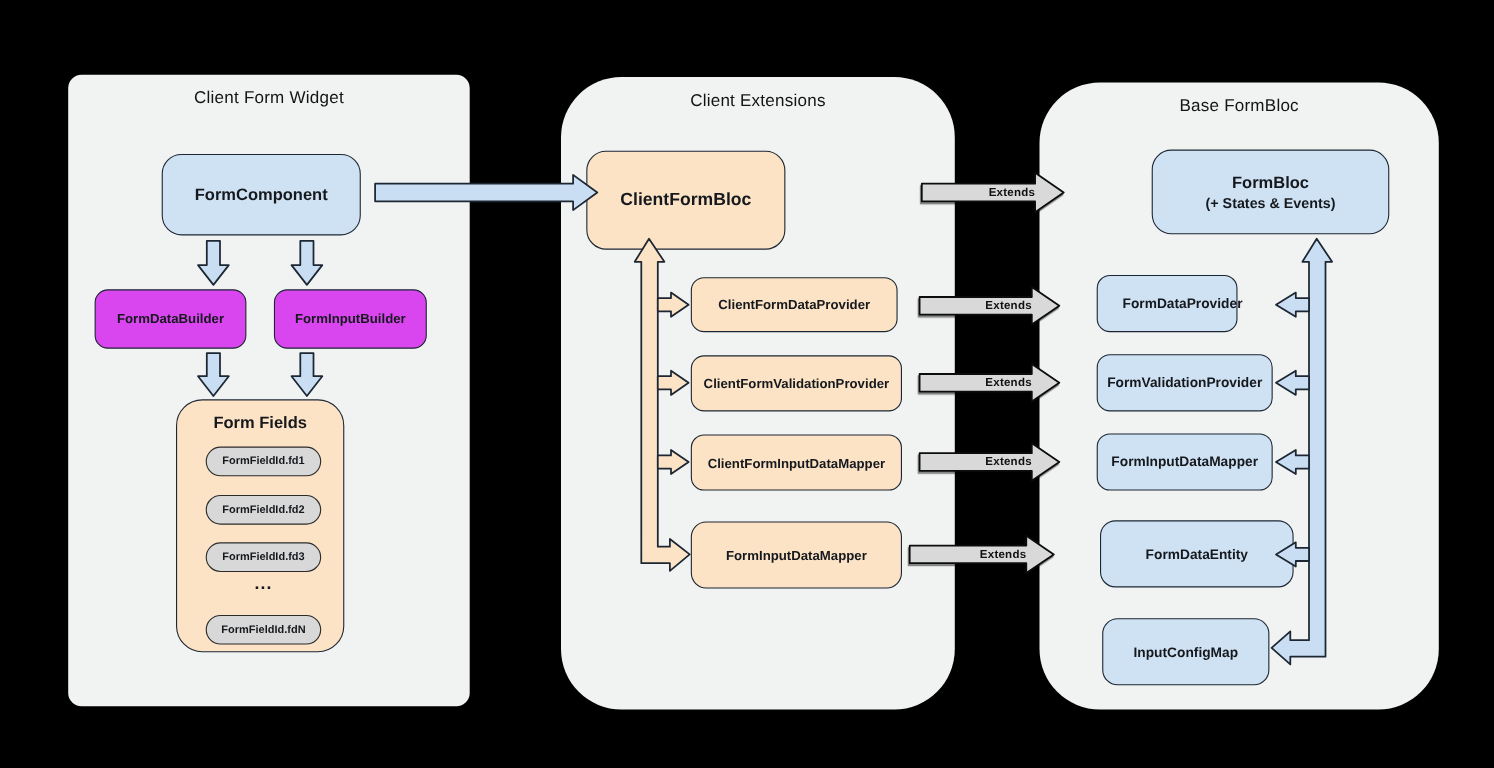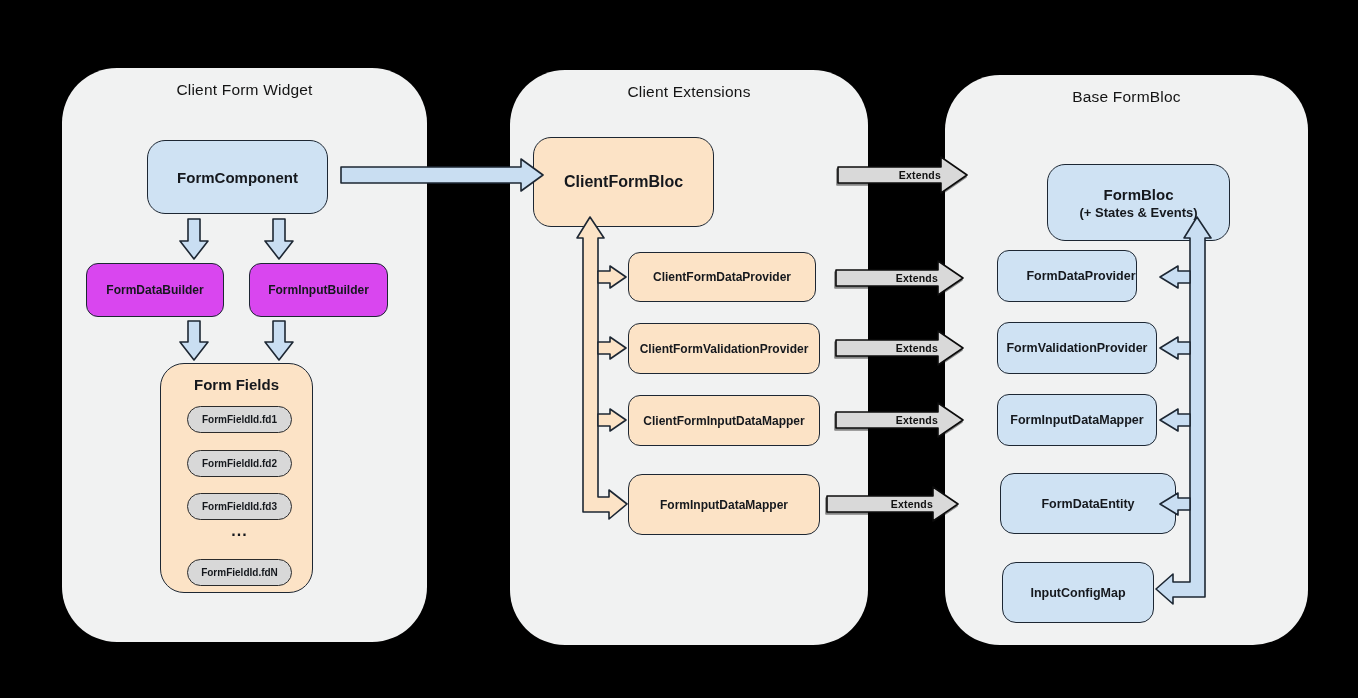--- a/index.html
+++ b/index.html
@@ -48,21 +48,21 @@
   .ext-label{
     position:absolute;height:15px;line-height:15px;text-align:right;
     font-size:10.5px;font-weight:700;color:#101010;letter-spacing:.2px;
   }
 </style>
 </head>
 <body>
 
 <div class="canvas">
 
-  <div class="panel" style="left:62px;top:68px;width:365px;height:574px;">
+  <div class="panel" style="left:62px;top:68px;width:365px;height:574px;border-radius:12px;">
     <div class="panel-title">Client Form Widget</div>
     <div class="node blue r18 big-label" style="left:85px;top:72px;width:181px;height:74px;">
       <span>FormComponent</span>
     </div>
     <div class="node teal r12 small-label" style="left:24px;top:195px;width:138px;height:54px;">
       <span>FormDataBuilder</span>
     </div>
     <div class="node teal r12 small-label" style="left:187px;top:195px;width:139px;height:54px;">
       <span>FormInputBuilder</span>
     </div>
@@ -90,25 +90,25 @@
     <div class="node orange r12 small-label" style="left:118px;top:325px;width:192px;height:51px;">
       <span>ClientFormInputDataMapper</span>
     </div>
     <div class="node orange r14 small-label" style="left:118px;top:404px;width:192px;height:61px;">
       <span>FormInputDataMapper</span>
     </div>
   </div>
 
   <div class="panel" style="left:945px;top:75px;width:363px;height:570px;">
     <div class="panel-title">Base FormBloc</div>
-    <div class="node blue r18" style="left:102px;top:61px;width:183px;height:77px;margin-top:28px;">
+    <div class="node blue r18" style="left:102px;top:61px;width:216px;height:77px;">
       <span class="big-label">FormBloc</span>
       <span class="subtitle">(+ States &amp; Events)</span>
     </div>
-    <div class="node blue r12 small-label2" style="left:52px;top:175px;width:140px;height:52px;padding-left:28px;">
+    <div class="node blue r12 small-label2" style="left:52px;top:175px;width:128px;height:52px;padding-left:28px;">
       <span>FormDataProvider</span>
     </div>
     <div class="node blue r12 small-label2" style="left:52px;top:247px;width:160px;height:52px;">
       <span>FormValidationProvider</span>
     </div>
     <div class="node blue r12 small-label2" style="left:52px;top:319px;width:160px;height:52px;">
       <span>FormInputDataMapper</span>
     </div>
     <div class="node blue r14 small-label2" style="left:55px;top:398px;width:176px;height:61px;">
       <span>FormDataEntity</span>

